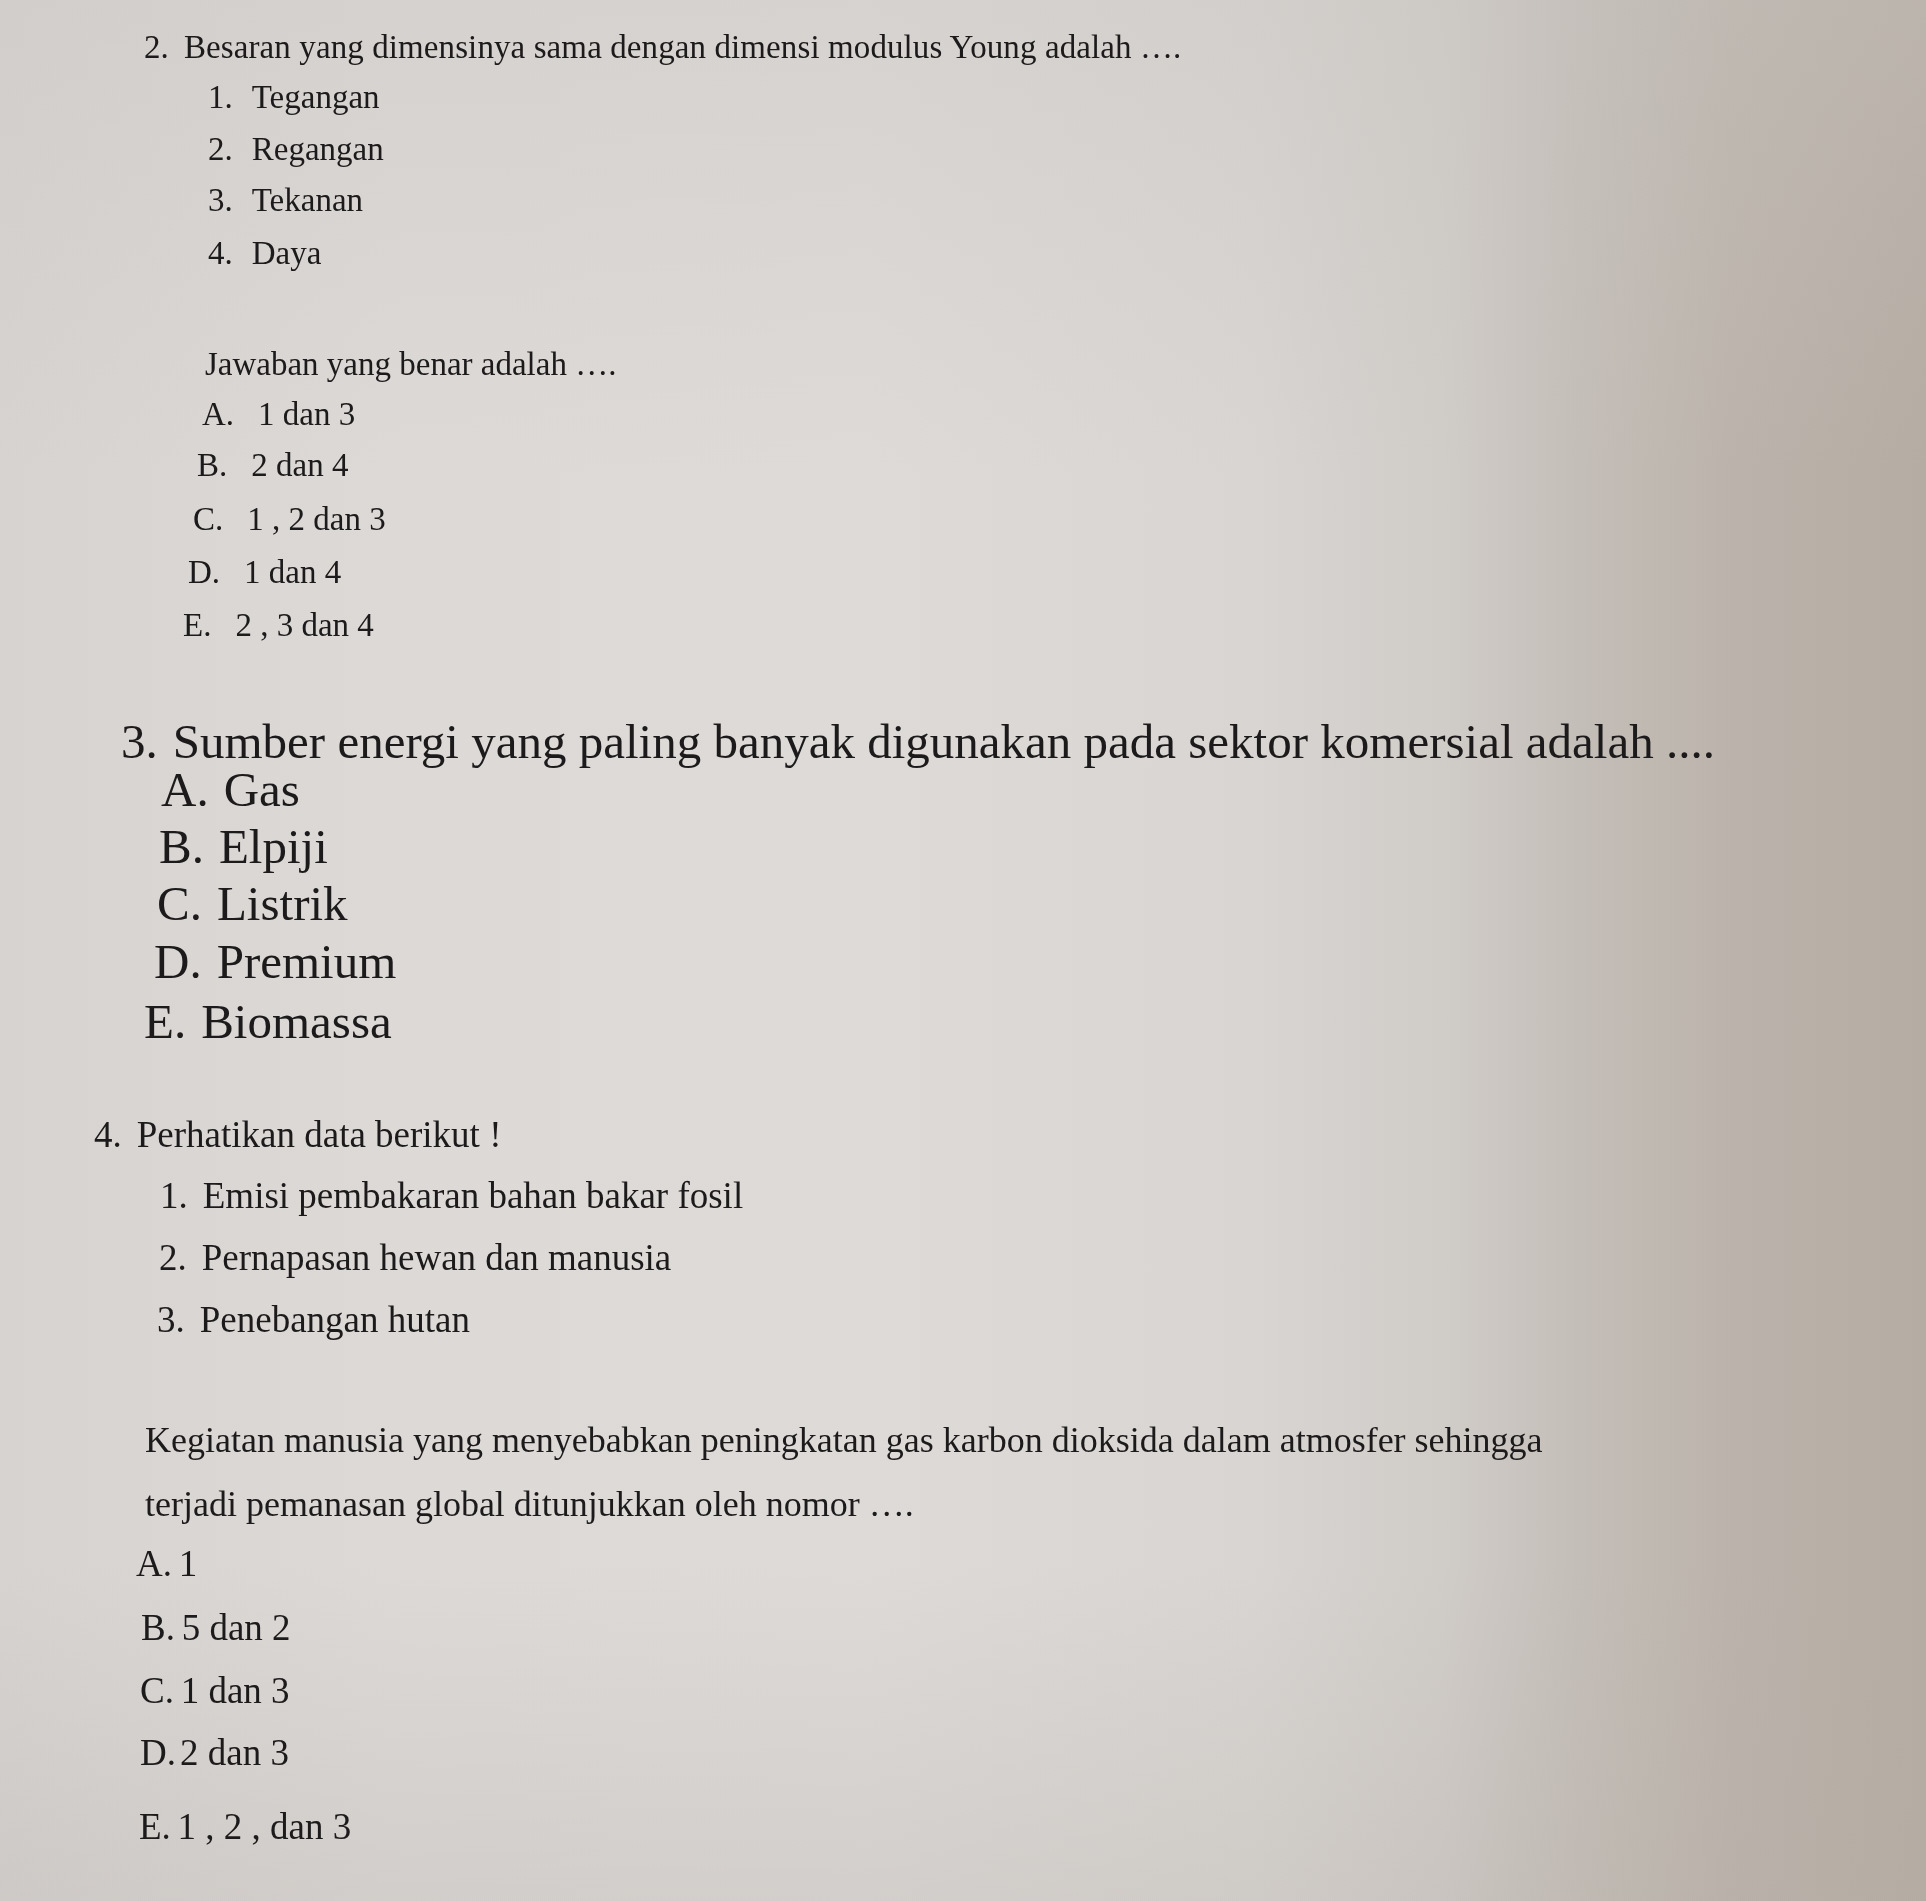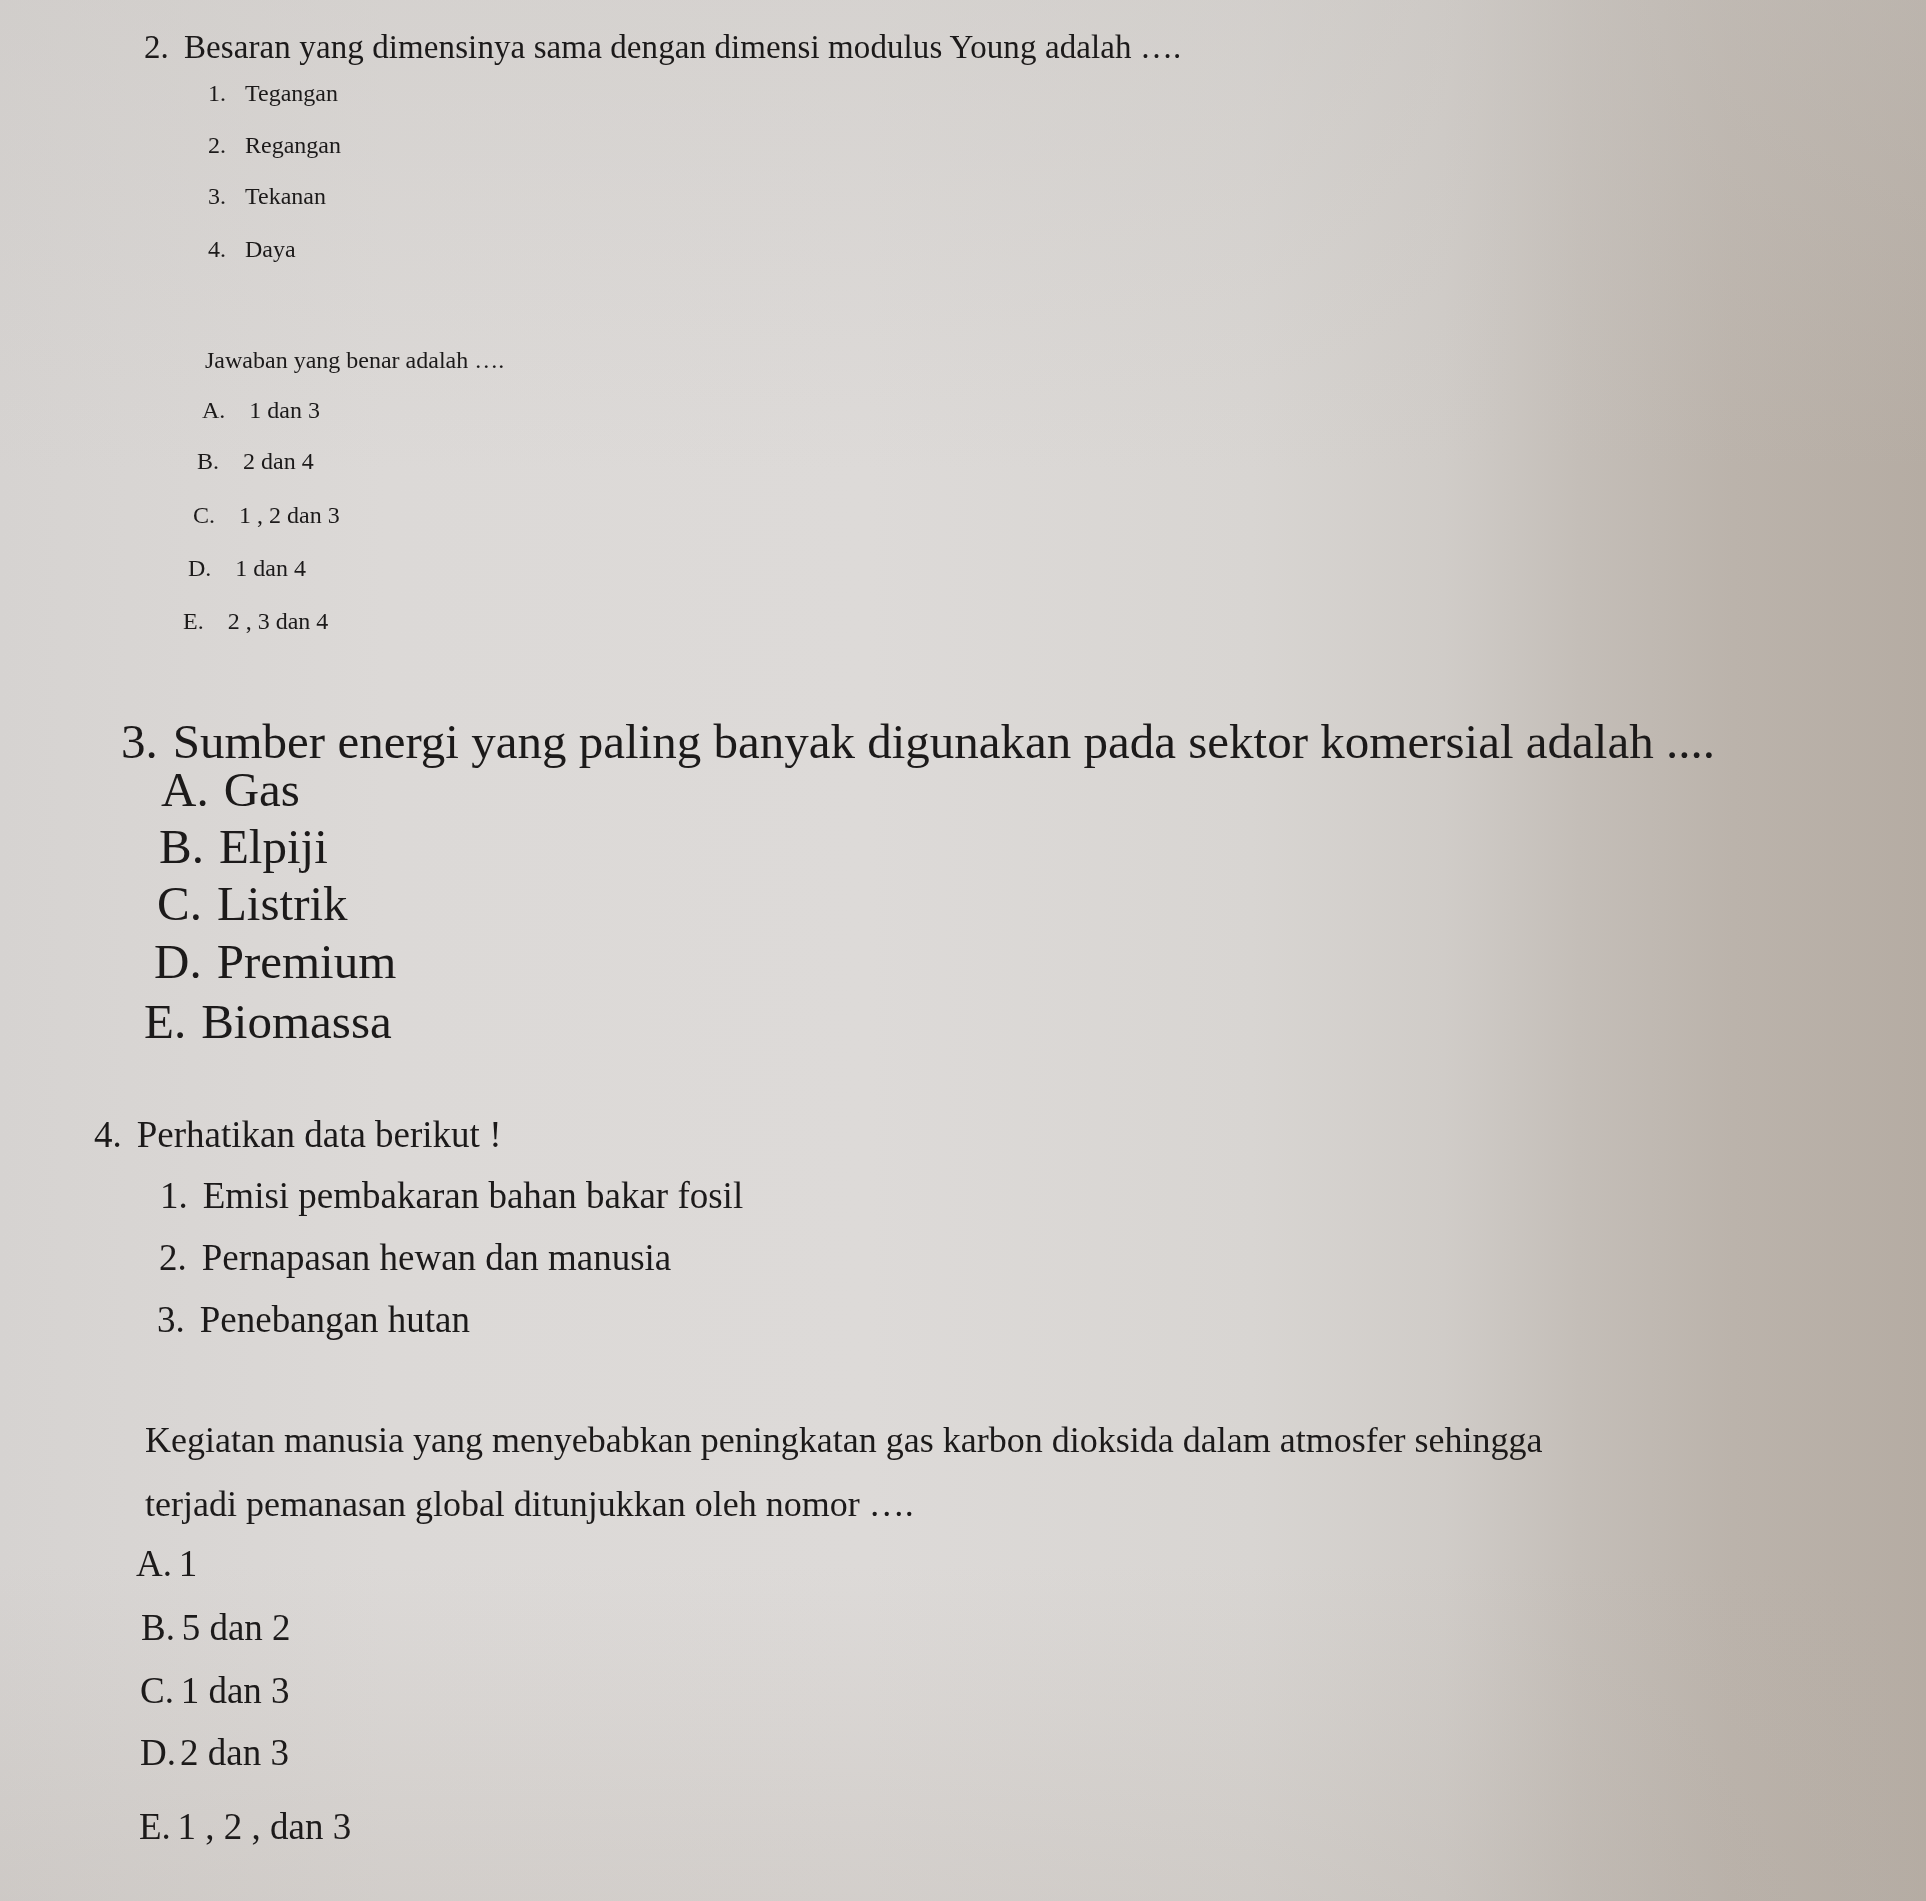--- a/index.html
+++ b/index.html
@@ -37,21 +37,21 @@
       height: 336px;
       background: linear-gradient(0deg, rgba(180,172,164,0.25), rgba(180,172,164,0));
       pointer-events: none;
     }
     .line {
       position: absolute;
       white-space: nowrap;
       line-height: 1;
     }
     .q2 { font-size: 33px; letter-spacing: 0.1px; }
-    .q2-sub { font-size: 24px; }
+    .q2-sub { font-size: 33px; }
     .q3 { font-size: 49px; }
     .q4 { font-size: 37px; }
     .num { display: inline-block; }
     .gap-s { display: inline-block; width: 15px; }
     .gap-m { display: inline-block; width: 19px; }
     .gap-l { display: inline-block; width: 24px; }
     .question-block { position: absolute; left: 0; top: 0; width: 100%; height: 100%; }
   </style>
 </head>
 <body>

